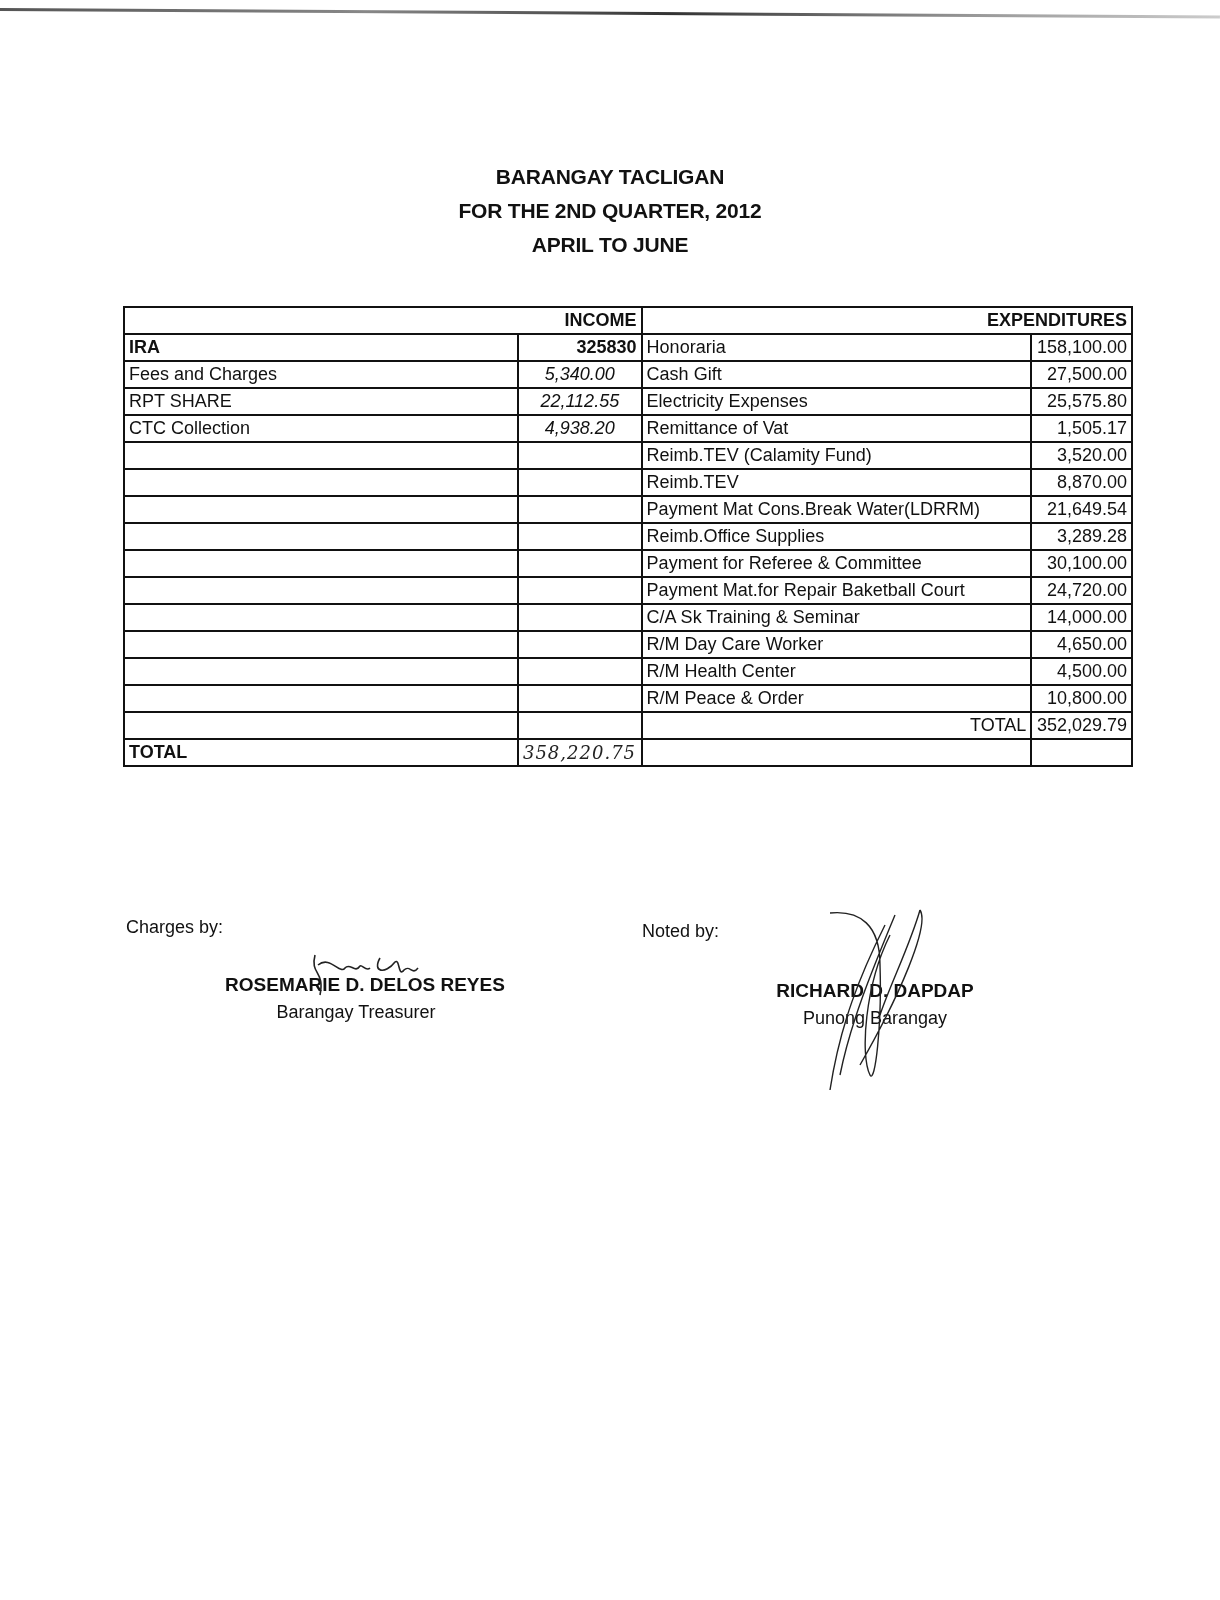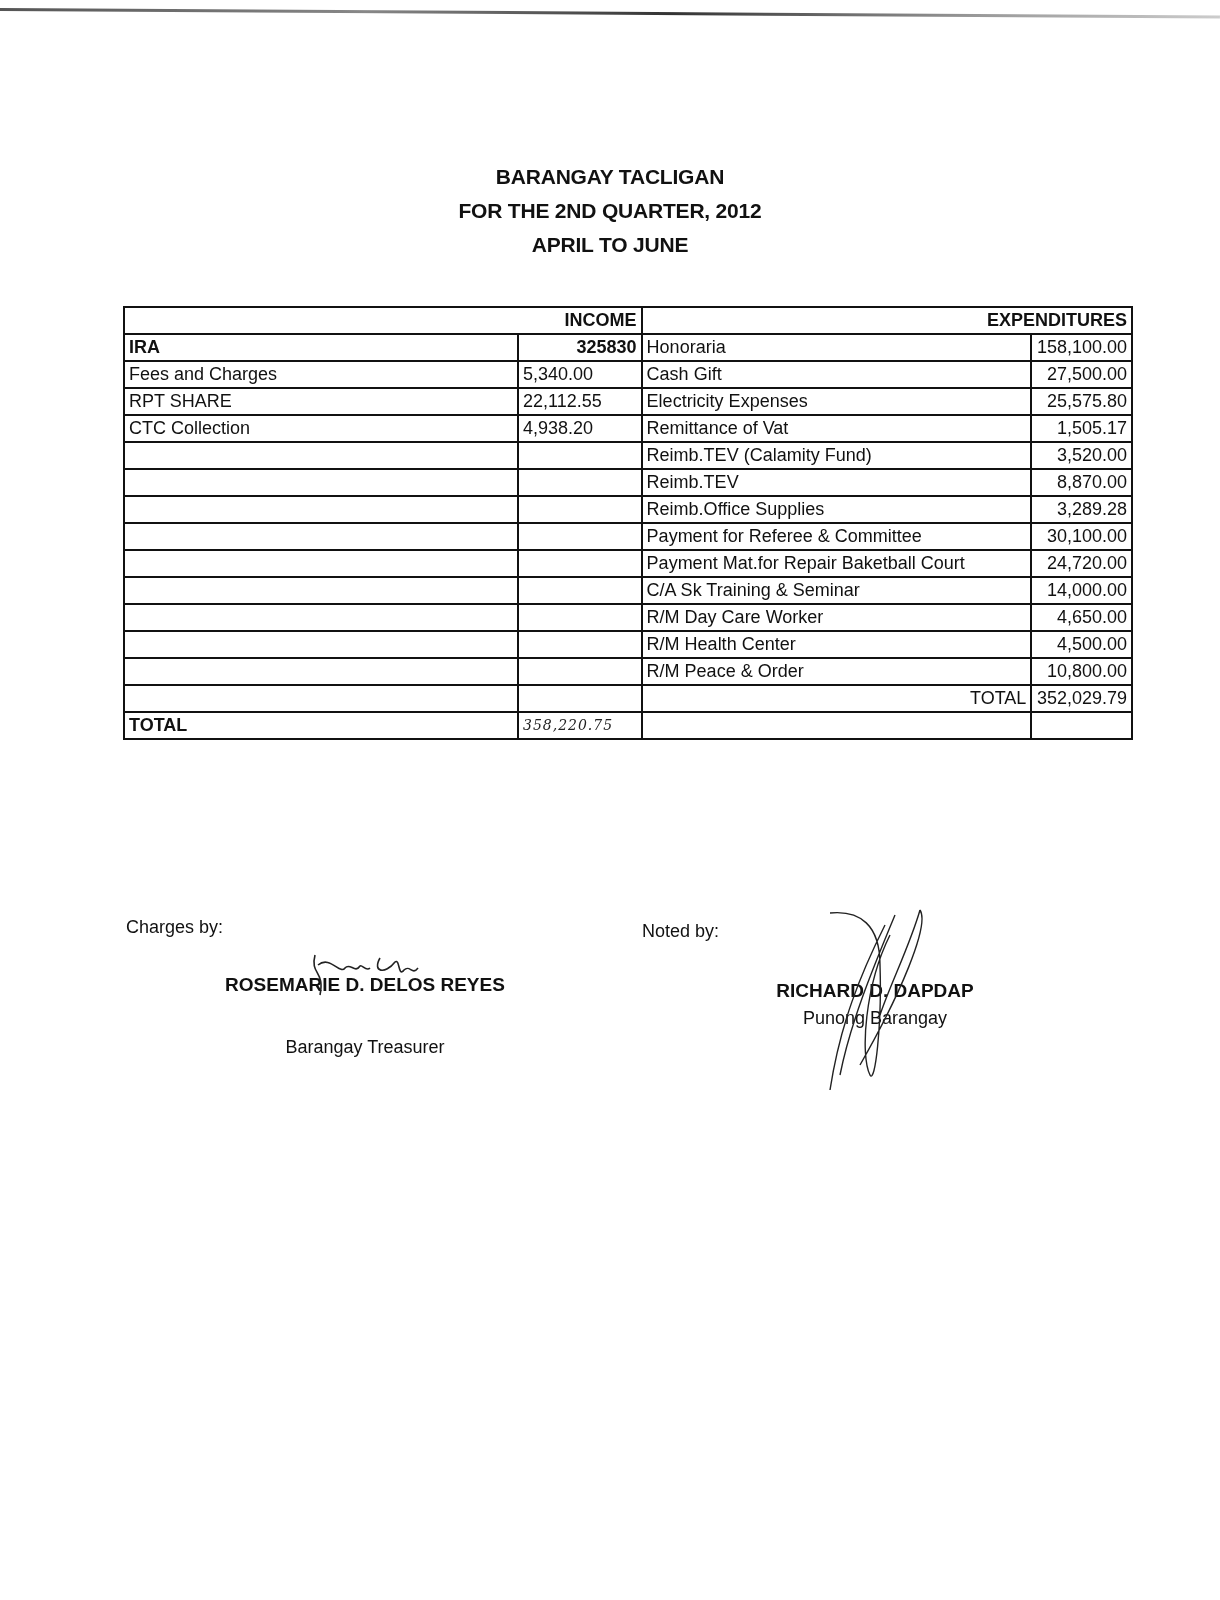--- a/index.html
+++ b/index.html
@@ -24,24 +24,24 @@
     border: 2.5px solid #111; padding: 0 4px; height: 25px;
     white-space: nowrap; overflow: hidden; line-height: 25px;
   }
   .c-ip { width: 376px; }
   .c-ia { width: 118px; }
   .c-ep { width: 372px; }
   .c-ea { width: 96px; }
   .center { text-align: right; }
   .bold { font-weight: bold; }
   .right { text-align: right; }
-  .amt { text-align: left; }
+  .amt { text-align: center; font-style: italic; }
   .total-row td { height: 52px; vertical-align: bottom; }
   .handwritten {
-    font-family: "DejaVu Serif", serif; font-style: italic; font-size: 14px;
+    font-family: "DejaVu Serif", serif; font-style: italic; font-size: 18px;
     letter-spacing: 1px; color: #222;
   }
   .sig-label { position: absolute; font-size: 18px; }
   .sig-name { position: absolute; font-weight: bold; font-size: 19px; text-align: center; }
   .sig-role { position: absolute; font-size: 18px; text-align: center; }
   svg.scribble { position: absolute; }
 </style>
 </head>
 <body>
 
@@ -98,20 +98,26 @@
       </tr>
       <tr>
         <td></td>
         <td class="amt"></td>
         <td>Reimb.TEV</td>
         <td class="right">8,870.00</td>
       </tr>
       <tr>
         <td></td>
         <td class="amt"></td>
+        <td>Payment Mat Cons.Break Water(LDRRM)</td>
+        <td class="right">21,649.54</td>
+      </tr>
+      <tr>
+        <td></td>
+        <td class="amt"></td>
         <td>Reimb.Office Supplies</td>
         <td class="right">3,289.28</td>
       </tr>
       <tr>
         <td></td>
         <td class="amt"></td>
         <td>Payment for Referee &amp; Committee</td>
         <td class="right">30,100.00</td>
       </tr>
       <tr>
@@ -154,21 +160,21 @@
       <td class="bold">TOTAL</td>
       <td class="handwritten">358,220.75</td>
       <td></td>
       <td></td>
     </tr>
   </tbody>
 </table>
 
 <div class="sig-label" style="left:126px; top:917px;">Charges by:</div>
 <div class="sig-name" style="left:200px; width:330px; top:974px;">ROSEMARIE D. DELOS REYES</div>
-<div class="sig-role" style="left:200px; width:330px; top:1002px;margin-top:35px;">Barangay Treasurer</div>
+<div class="sig-role" style="left:191px; width:330px; top:1002px;">Barangay Treasurer</div>
 <svg class="scribble" style="left:300px; top:950px;" width="140" height="50" viewBox="0 0 140 50">
   <path d="M15 5 C10 25, 25 20, 20 45 M18 15 C30 5, 40 25, 45 18 C50 12, 55 24, 60 16 C62 14, 66 22, 70 18 M80 8 C72 22, 85 25, 95 12 C100 8, 98 28, 104 20 C110 14, 112 26, 118 18" fill="none" stroke="#222" stroke-width="1.6"></path>
 </svg>
 
 <div class="sig-label" style="left:642px; top:921px;">Noted by:</div>
 <div class="sig-name" style="left:760px; width:230px; top:980px;">RICHARD D. DAPDAP</div>
 <div class="sig-role" style="left:760px; width:230px; top:1008px;">Punong Barangay</div>
 <svg class="scribble" style="left:820px; top:905px;" width="120" height="190" viewBox="0 0 120 190">
   <path d="M10 8 C40 5, 60 20, 60 60 C62 120, 55 180, 50 170 C40 150, 45 80, 70 30 M65 20 C40 70, 20 120, 10 185 M75 10 C50 70, 30 120, 20 170 M100 5 C90 40, 70 80, 60 110 M100 5 C110 20, 80 90, 40 160" fill="none" stroke="#222" stroke-width="1.4"></path>
 </svg>

